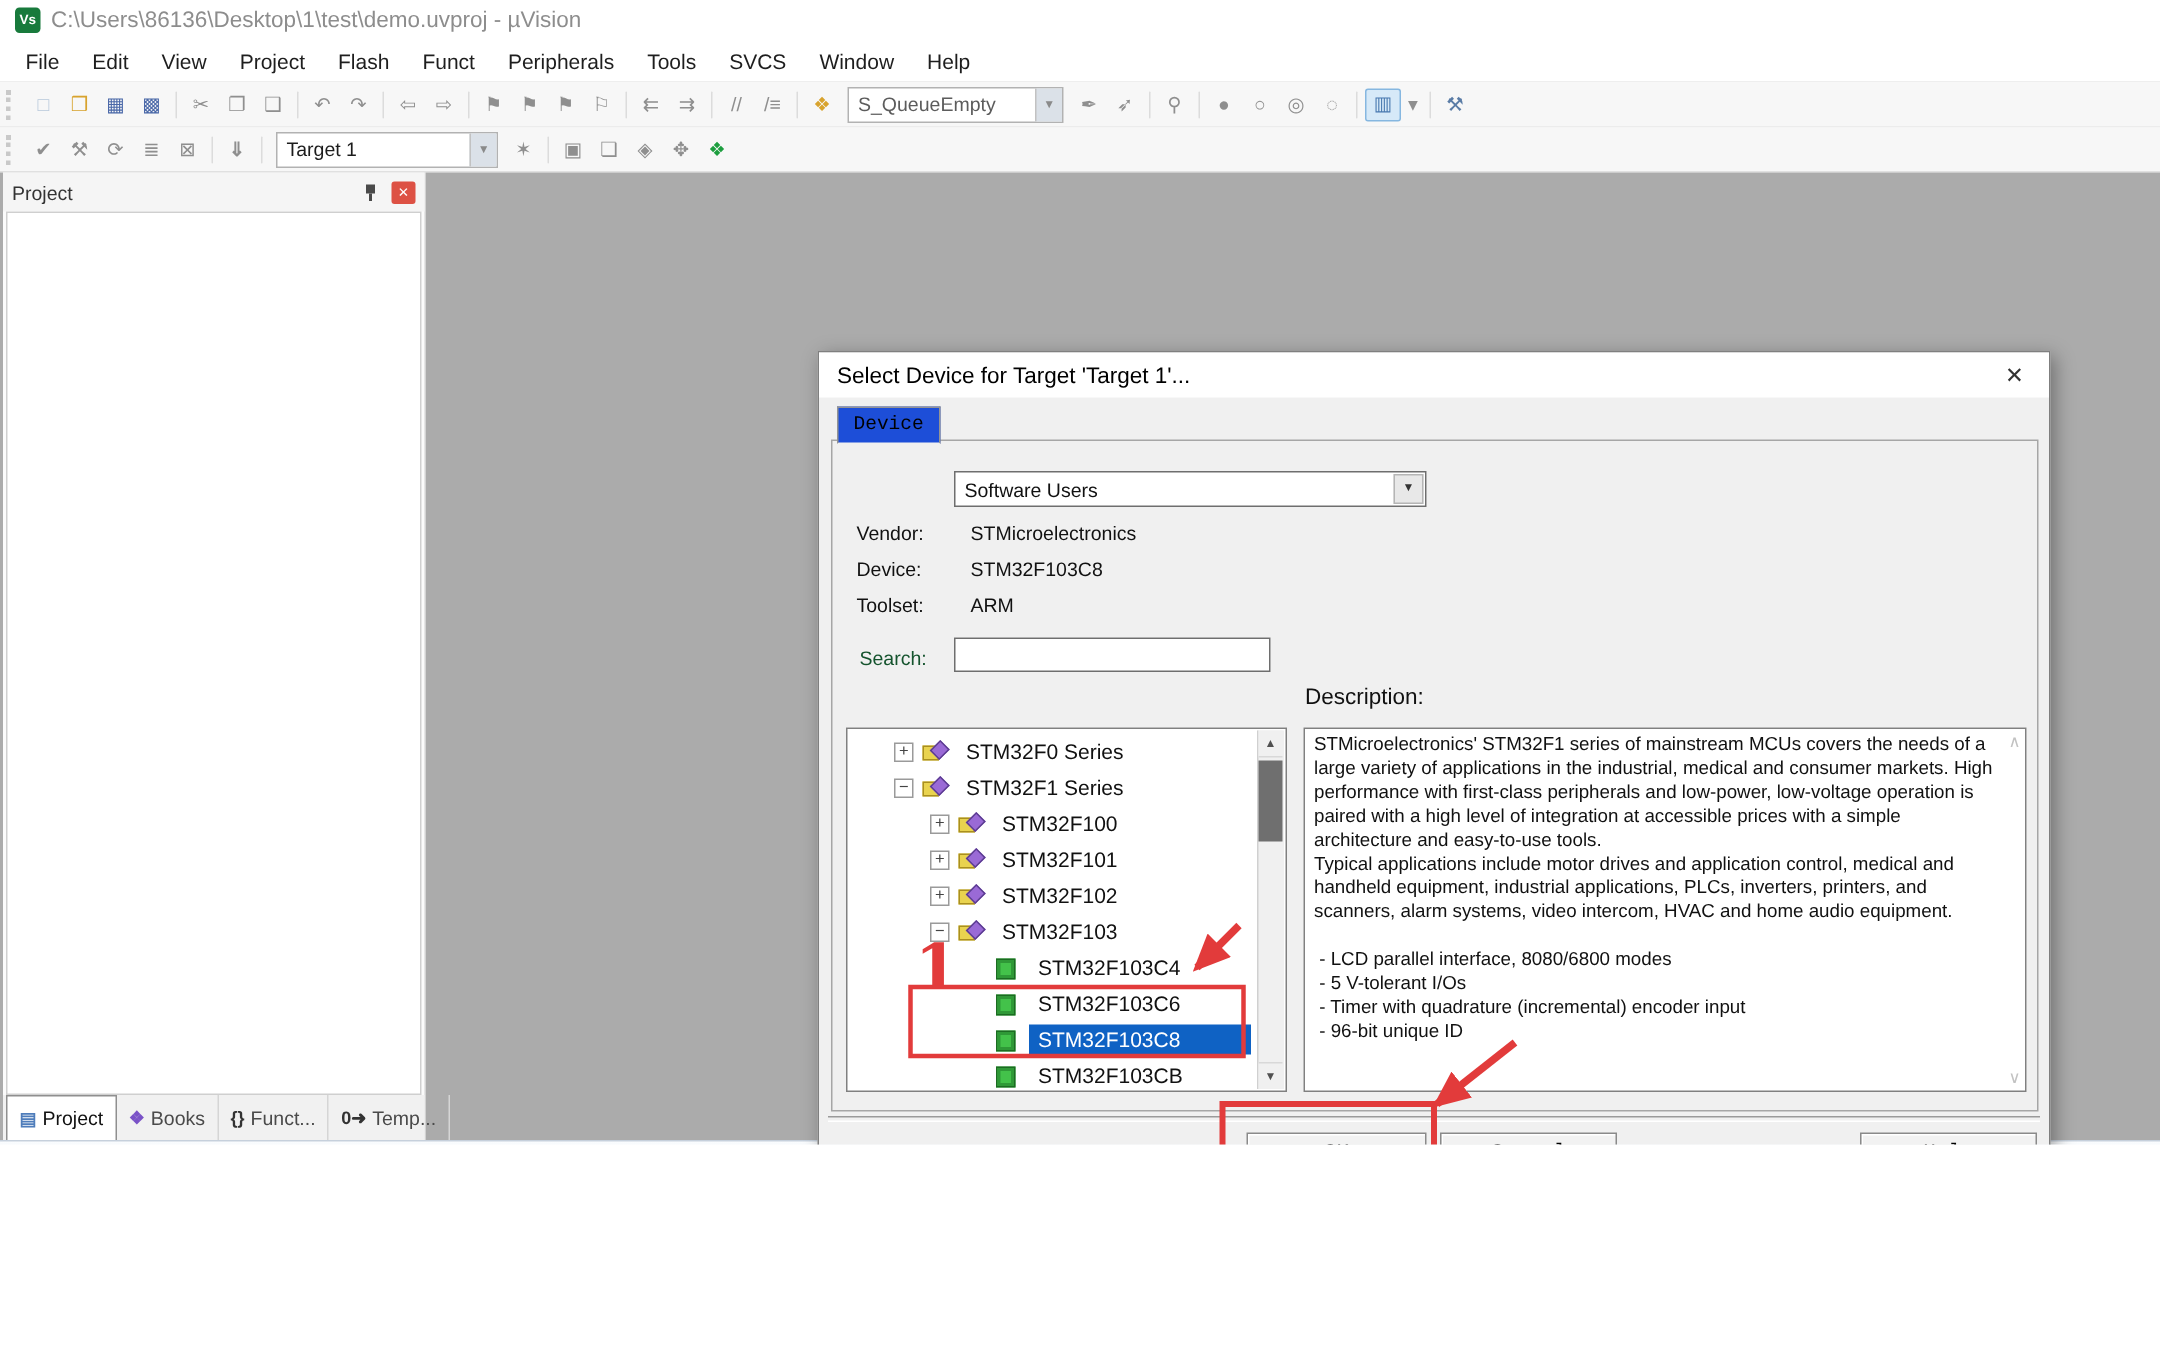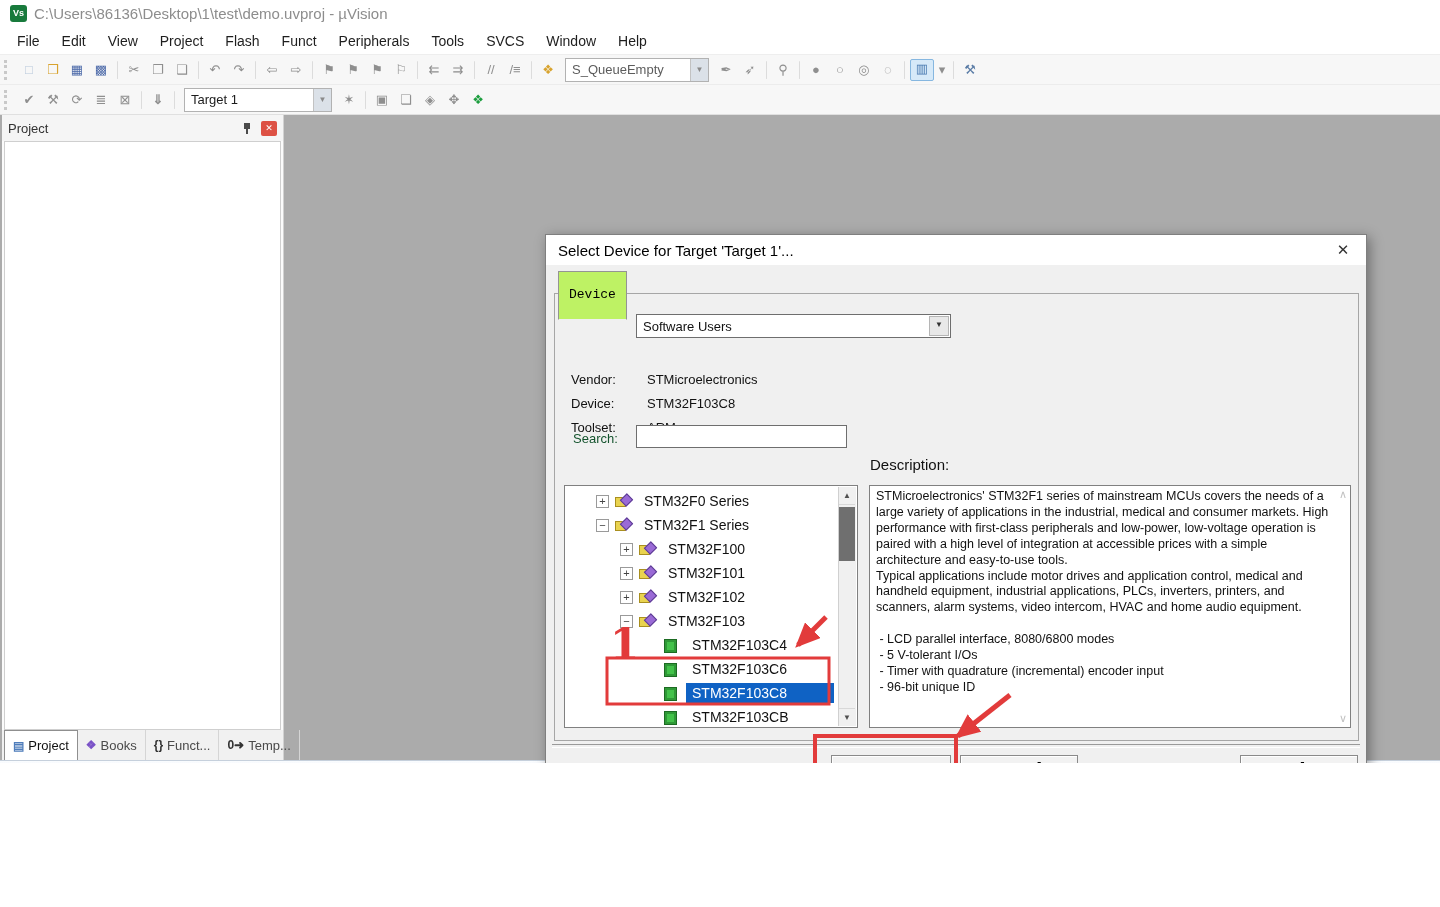--- a/index.html
+++ b/index.html
@@ -58,28 +58,28 @@
   .output-area{position:absolute;left:2px;top:786px;right:2px;bottom:0;background:#701a75;border:1px solid #b9b9b9;border-bottom:none;}
   .watermark{position:absolute;right:28px;top:40px;font-size:44px;color:#c9c9c9;letter-spacing:3px;white-space:nowrap;
              font-family:"DejaVu Sans",sans-serif;}
 
   
   .dialog{position:absolute;left:545px;top:234px;width:820px;height:556px;background:#f0f0f0;border:1px solid #7f7f7f;
           box-shadow:3px 3px 12px rgba(0,0,0,.35);z-index:40;}
   .dlg-title{height:30px;background:#fff;display:flex;align-items:center;padding:0 12px;}
   .dlg-title .txt{font-size:15px;color:#000;flex:1;}
   .dlg-close{font-size:15px;color:#333;width:22px;text-align:center;}
-  .dlg-tab{position:absolute;left:12px;top:36px;height:23px;padding:12px 10px;background:#bef264;border:1px solid #949494;
+  .dlg-tab{position:absolute;left:12px;top:36px;height:23px;padding:0 10px;background:#1d4ed8;border:1px solid #949494;
            border-bottom:1px solid #f0f0f0;z-index:2;font-family:"Liberation Mono",monospace;font-size:13px;line-height:22px;color:#000;}
   .dlg-frame{position:absolute;left:8px;top:58px;width:803px;height:446px;border:1px solid #a6a6a6;}
   .dlg-select{position:absolute;left:90px;top:79px;width:313px;height:22px;border:1px solid #6e6e6e;background:#fff;display:flex;align-items:center;}
   .dlg-select .val{flex:1;padding-left:6px;font-size:13px;color:#111;}
   .dlg-select .btn{width:18px;height:18px;margin-right:1px;background:#e8e8e8;border:1px solid #b5b5b5;
                    font-size:8px;line-height:16px;text-align:center;color:#333;}
-  .fields{position:absolute;left:25px;top:108px;margin-top:24px;}
+  .fields{position:absolute;left:25px;top:108px;}
   .field-row{display:flex;height:24px;align-items:center;font-size:13px;color:#111;}
   .field-row .lbl{width:76px;}
   .search-label{position:absolute;left:27px;top:196px;font-size:13px;color:#14532d;}
   .search-input{position:absolute;left:90px;top:190px;width:211px;height:23px;border:1px solid #6e6e6e;background:#fff;
                 font-size:13px;padding:0 4px;box-sizing:border-box;font-family:"Liberation Sans",sans-serif;}
   .tree-box{position:absolute;left:18px;top:250px;width:292px;height:241px;background:#fff;border:1px solid #808080;}
   .tree-rows{position:absolute;top:1px;left:1px;right:19px;bottom:1px;overflow:hidden;padding-top:2px;}
   .tree-row{height:24px;display:flex;align-items:center;font-size:14px;color:#111;}
   .tree-row[data-level="0"]{padding-left:30px;}
   .tree-row[data-level="1"]{padding-left:54px;}

